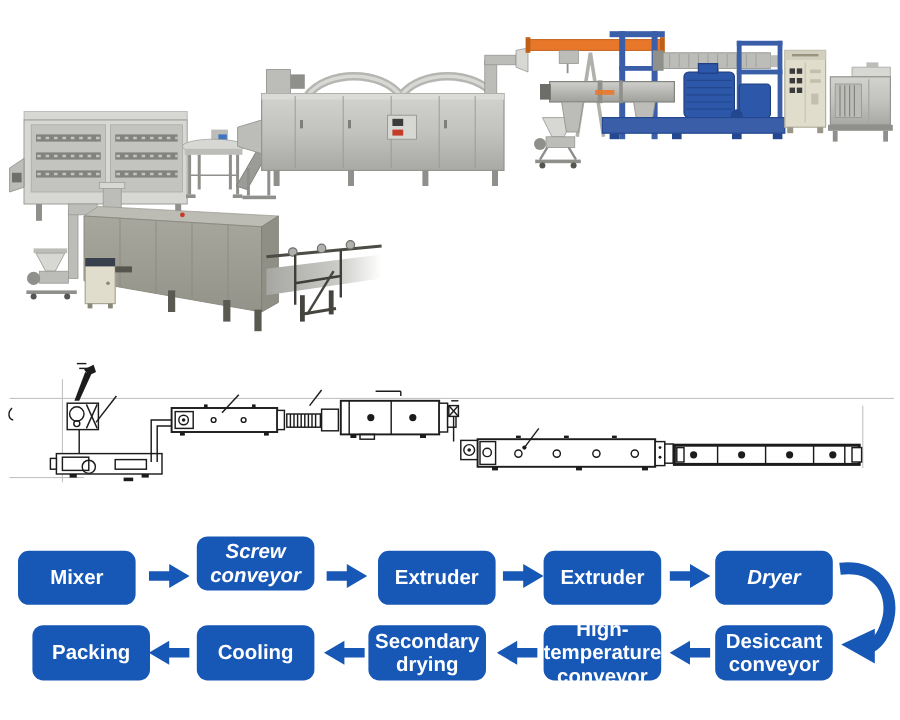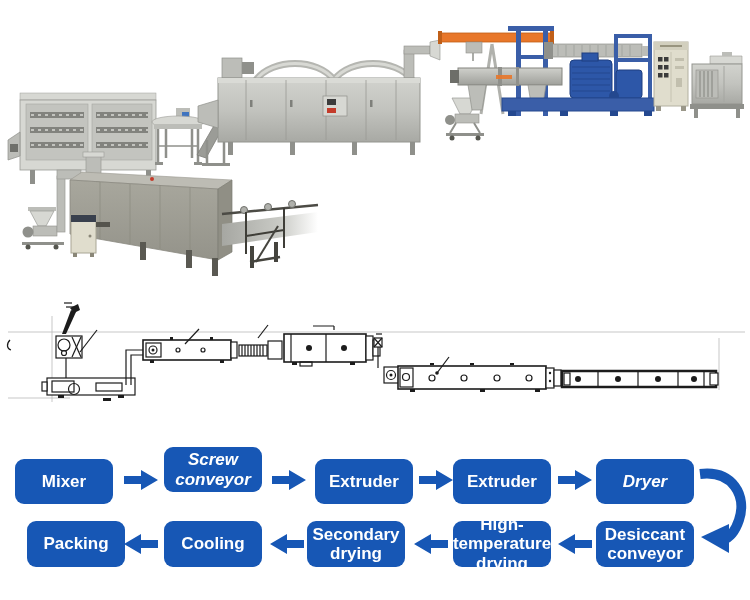--- a/index.html
+++ b/index.html
@@ -454,21 +454,21 @@
       </svg>
 
     <svg class="curve" style="left:697px;top:466px;" viewBox="0 0 52 92">
       <path d="M3,8 C36,4 50,30 42,54 C38,66 32,72 26,74"></path>
       <polygon points="32,58 4,71 32,87"></polygon>
     </svg>
 
     <div class="flow-box r2" style="left:15px;top:521px;margin-left:12px;">Packing</div>
     <div class="flow-box r2" style="left:164px;top:521px;">Cooling</div>
     <div class="flow-box r2" style="left:307px;top:521px;">Secondary drying</div>
-    <div class="flow-box r2" style="left:453px;top:521px;">High-temperature drying</div>
+    <div class="flow-box r2" style="left:453px;top:521px;">High-temperature conveyor</div>
     <div class="flow-box r2" style="left:596px;top:521px;">Desiccant conveyor</div>
 
     <svg class="harrow" style="left:124px;top:533px;" viewBox="0 0 34 22">
         <path d="M34,7 H17 V1 L0,11 17,21 V15 H34 Z"></path>
       </svg>
     <svg class="harrow" style="left:270px;top:533px;" viewBox="0 0 34 22">
         <path d="M34,7 H17 V1 L0,11 17,21 V15 H34 Z"></path>
       </svg>
     <svg class="harrow" style="left:414px;top:533px;" viewBox="0 0 34 22">
         <path d="M34,7 H17 V1 L0,11 17,21 V15 H34 Z"></path>

